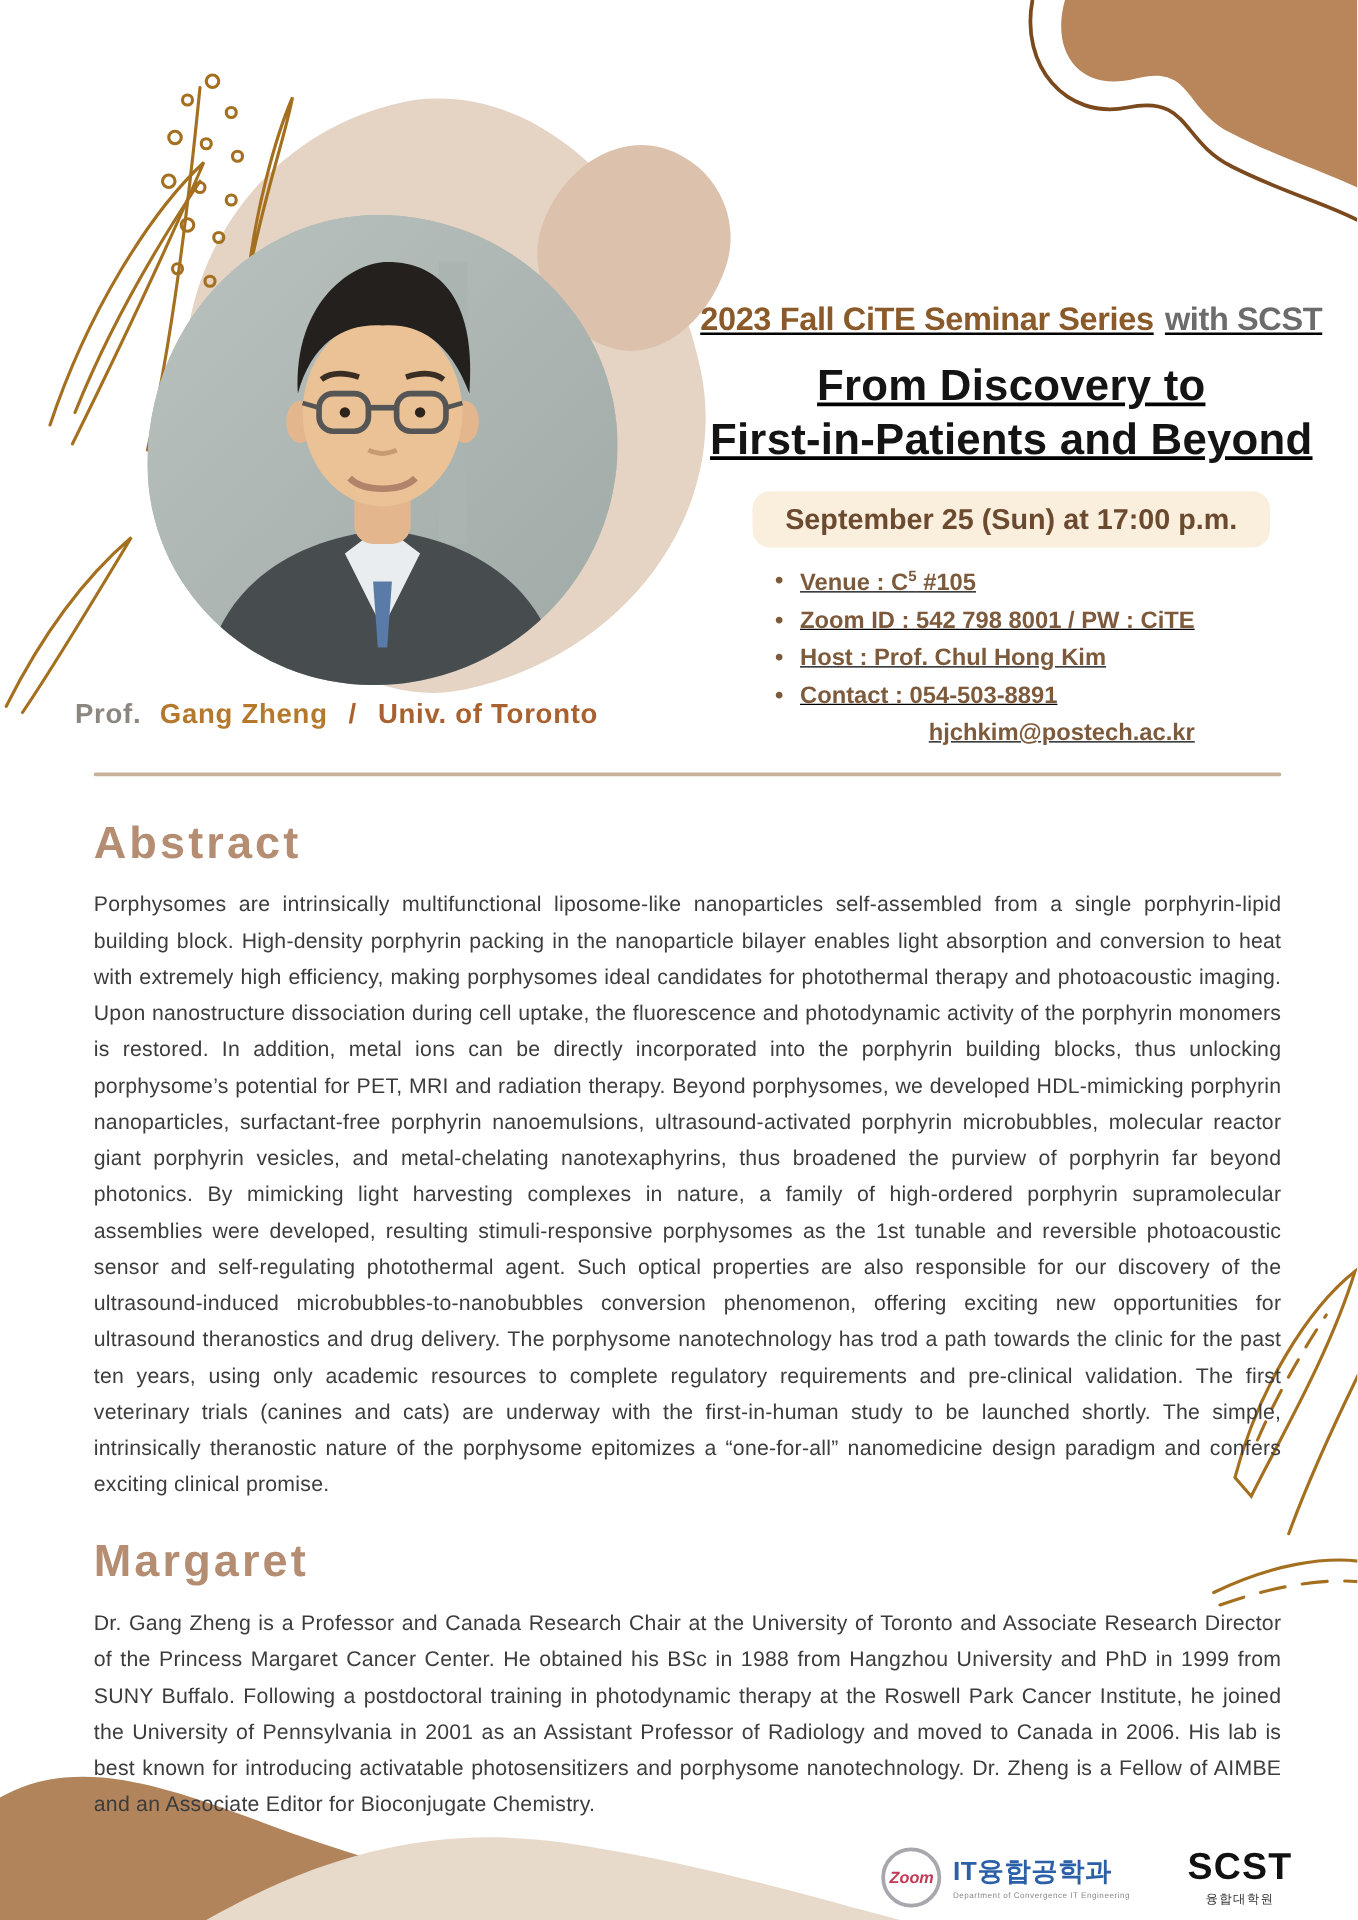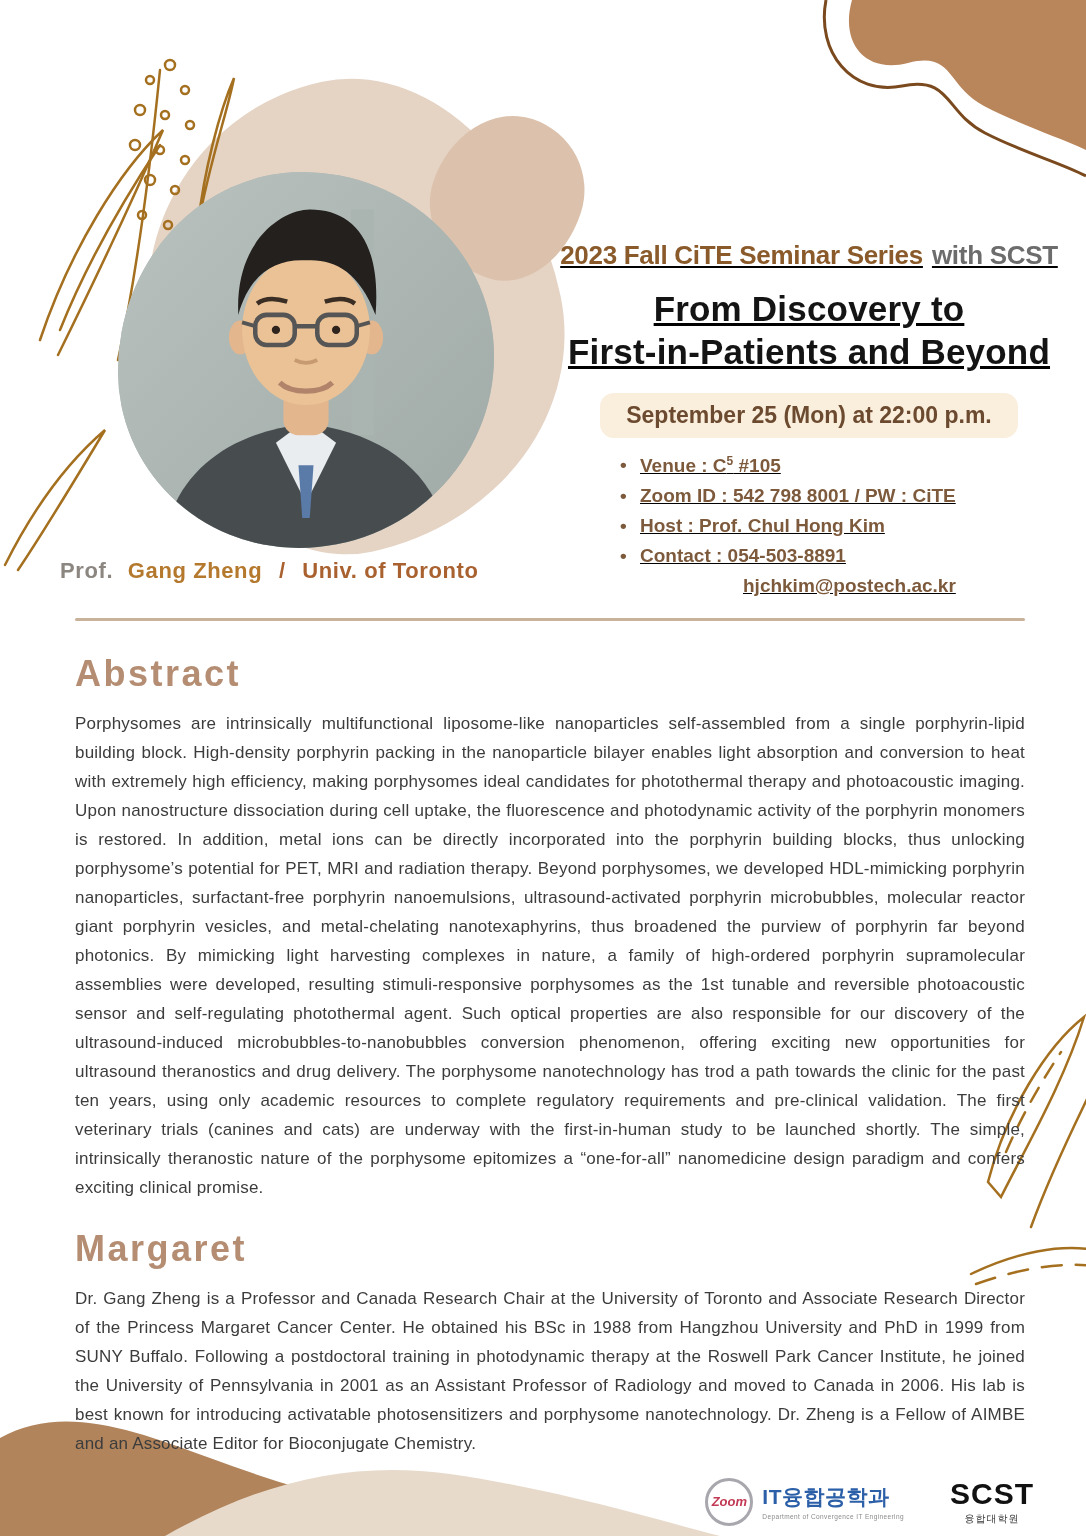--- a/index.html
+++ b/index.html
@@ -171,21 +171,21 @@
   </div>
 
   <div class="head-col">
     <div class="series">
       <span>2023 Fall CiTE Seminar Series</span><span class="with">with SCST</span>
     </div>
     <div class="main-title">
       <div>From Discovery to</div>
       <div>First-in-Patients and Beyond</div>
     </div>
-    <div class="badge">September 25 (Mon) at 22:00 p.m.</div>
+    <div class="badge">September 25 (Sun) at 17:00 p.m.</div>
     <div class="details">
       <div class="row bullet">
         <span>Venue : C</span><sup>5</sup><span> #105</span>
       </div>
       <div class="row bullet">Zoom ID : 542 798 8001  /  PW : CiTE</div>
       <div class="row bullet">Host : Prof. Chul Hong Kim</div>
       <div class="row bullet">Contact : 054-503-8891</div>
       <div class="row email">hjchkim@postech.ac.kr</div>
     </div>
   </div>

